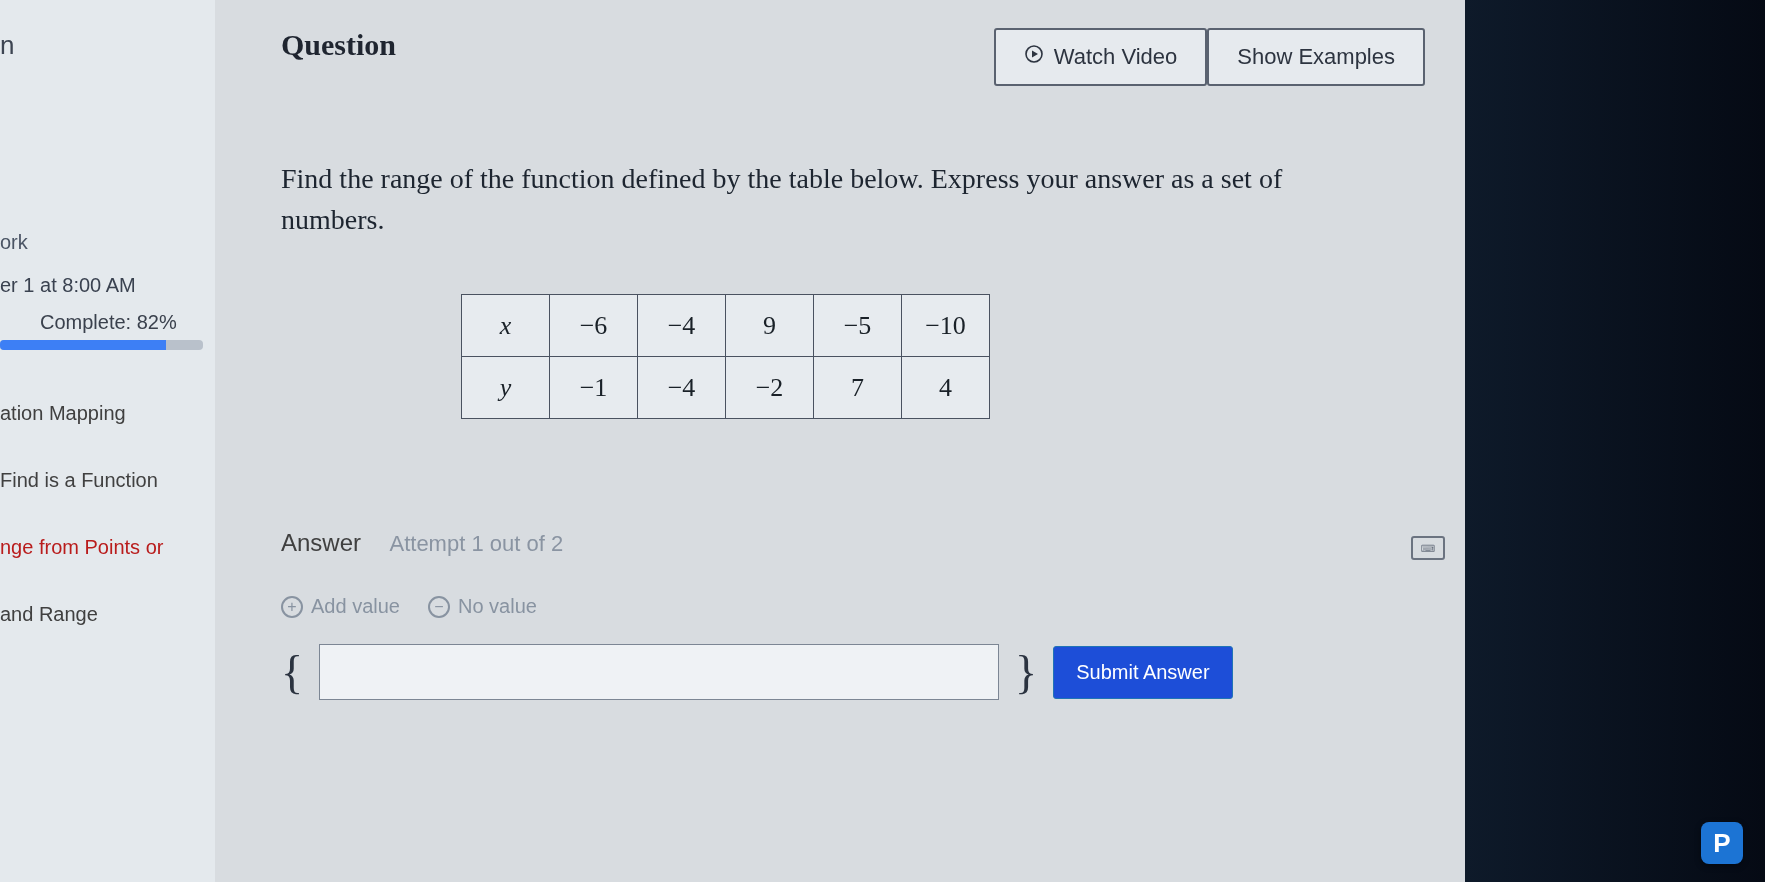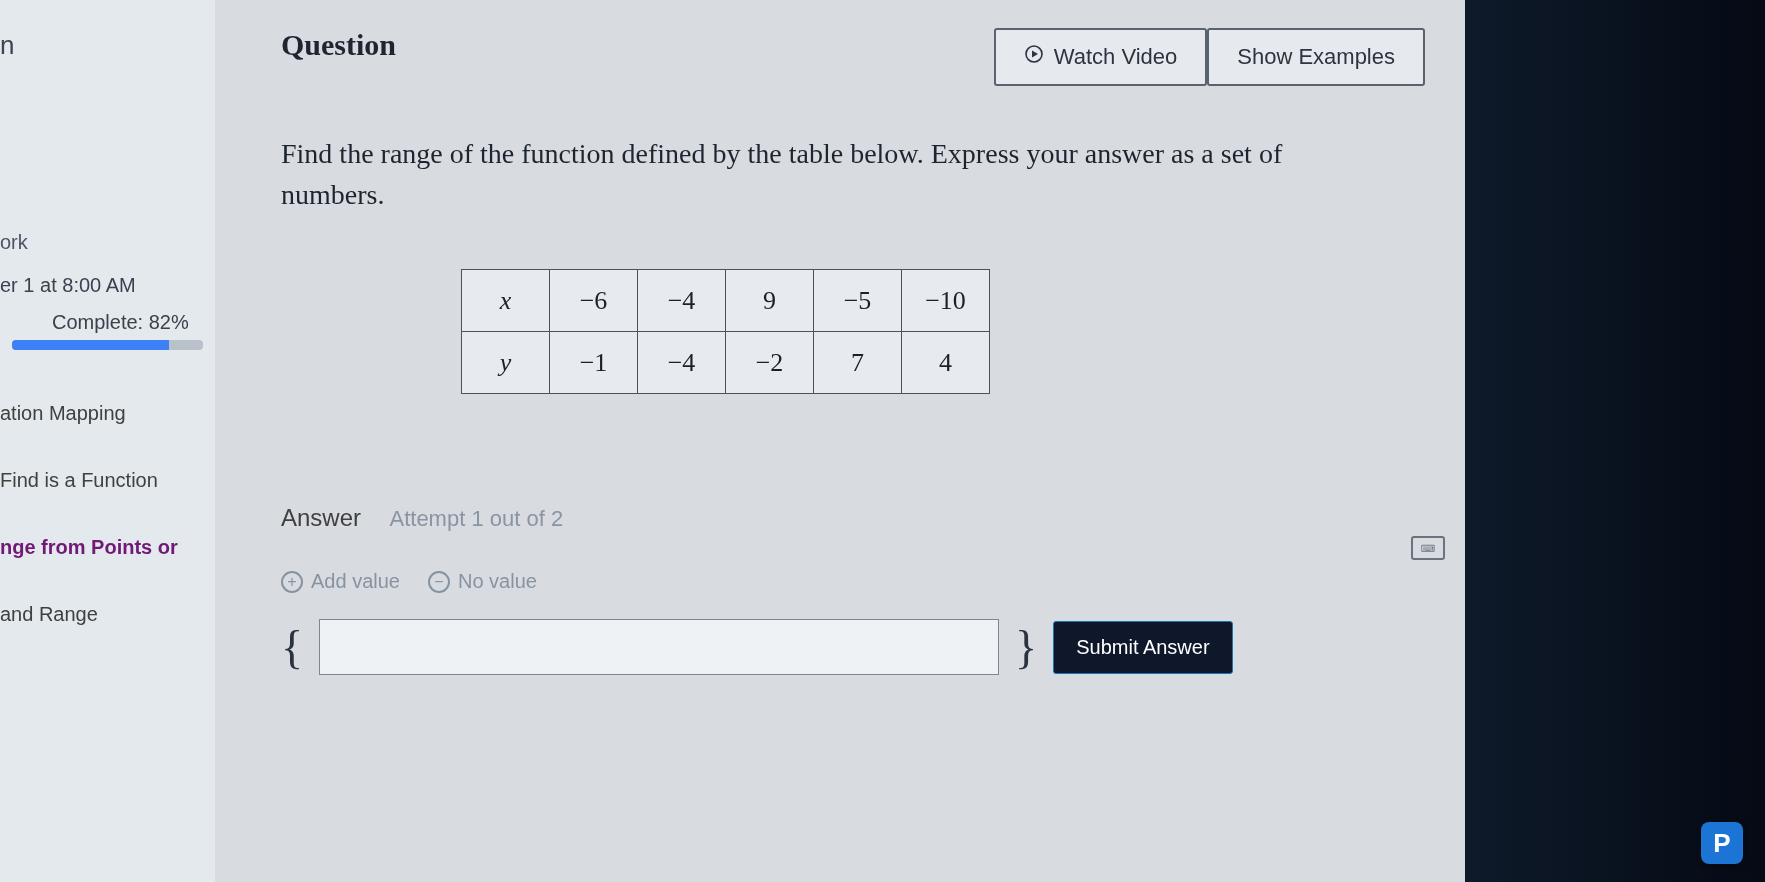--- a/index.html
+++ b/index.html
@@ -19,26 +19,26 @@
     width: 215px;
     height: 100%;
     background: #e4e9ed;
     padding-top: 20px;
     color: #4b5565;
     font-size: 20px;
   }
   .sidebar .sb-top { padding: 0 0 0 0; font-size: 26px; color:#3d4552;}
   .sidebar .sb-item { padding: 10px 12px 10px 0; }
   .sidebar .sb-due { font-size: 20px; color:#3a4250; }
-  .sidebar .progress-wrap { padding-right: 12px; padding-left: 12px; }
+  .sidebar .progress-wrap { padding-right: 12px; }
   .sidebar .progress-label { font-size: 20px; color:#3a414d; padding:4px 0 6px 40px;}
   .sidebar .progress-bar { height: 10px; background: #b9c1cb; border-radius:4px; overflow:hidden; }
   .sidebar .progress-fill { height: 100%; background: #3d7ff5; width: 82%; }
   .sidebar .nav-item { padding: 22px 0; color:#404040; font-size:20px; }
-  .sidebar .nav-item.active { color:#701a75;font-weight:bold; }
+  .sidebar .nav-item.active { color:#b91c1c; }
   .main {
     position: absolute;
     left: 201px;
     top: 0;
     right: 300px;
     height: 100%;
     padding: 28px 40px 28px 80px;
   }
   .q-header { display:flex; align-items:flex-start; justify-content:space-between; }
   .q-title { font-family: Georgia, "Times New Roman", serif; font-size: 30px; font-weight: bold; color:#1f2530;}
@@ -52,21 +52,21 @@
     border-radius: 3px;
     display:flex; align-items:center; gap:10px;
     cursor:pointer;
   }
   .btn-outline svg { width:20px; height:20px; }
   .prompt {
     font-family: Georgia, "Times New Roman", serif;
     font-size: 28px;
     color: #1d2530;
     line-height: 1.45;
-    margin-top: 48px;
+    margin-top: 73px;
     max-width: 1080px;
   }
   .table-wrap { margin: 54px 0 0 180px; }
   table.func {
     border-collapse: collapse;
     background: #e7ebef;
   }
   table.func td {
     border: 1px solid #4a5260;
     width: 88px;
@@ -87,21 +87,21 @@
   .brace { font-family: Georgia, serif; font-size: 46px; color:#2b3340; }
   .answer-input {
     width: 680px;
     height: 56px;
     border: 1px solid #7c8694;
     background: #eff2f5;
     font-size: 22px;
     padding: 0 10px;
   }
   .submit-btn {
-    background: #0f172a;
+    background: #1d4ed8;
     color: #fff;
     border: 1px solid #2074b6;
     font-size: 20px;
     padding: 14px 22px;
     border-radius: 3px;
     cursor:pointer;
   }
   .kbd-icon {
     position:absolute;
     right: 320px;

